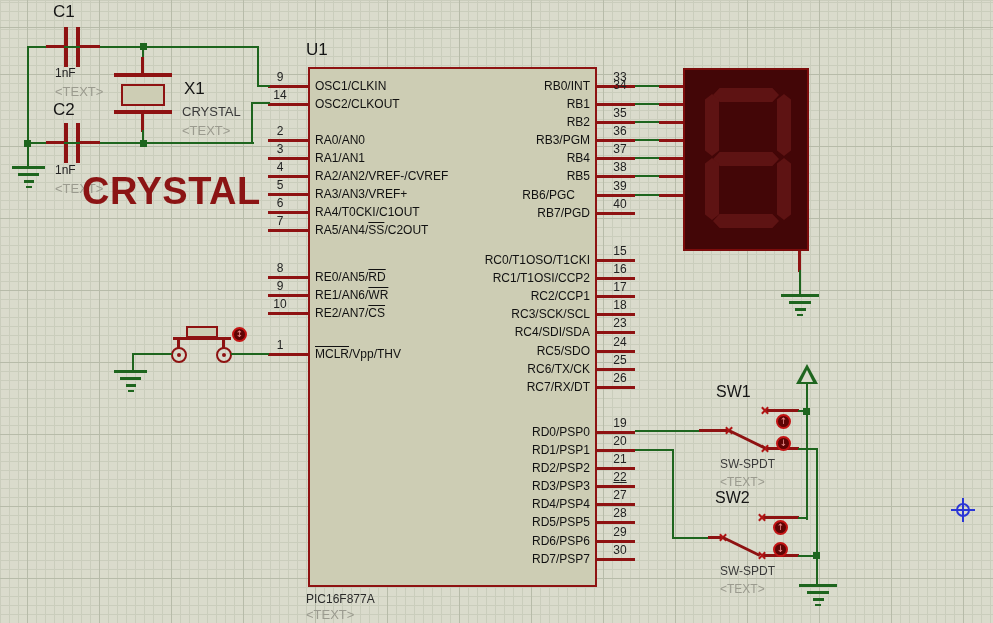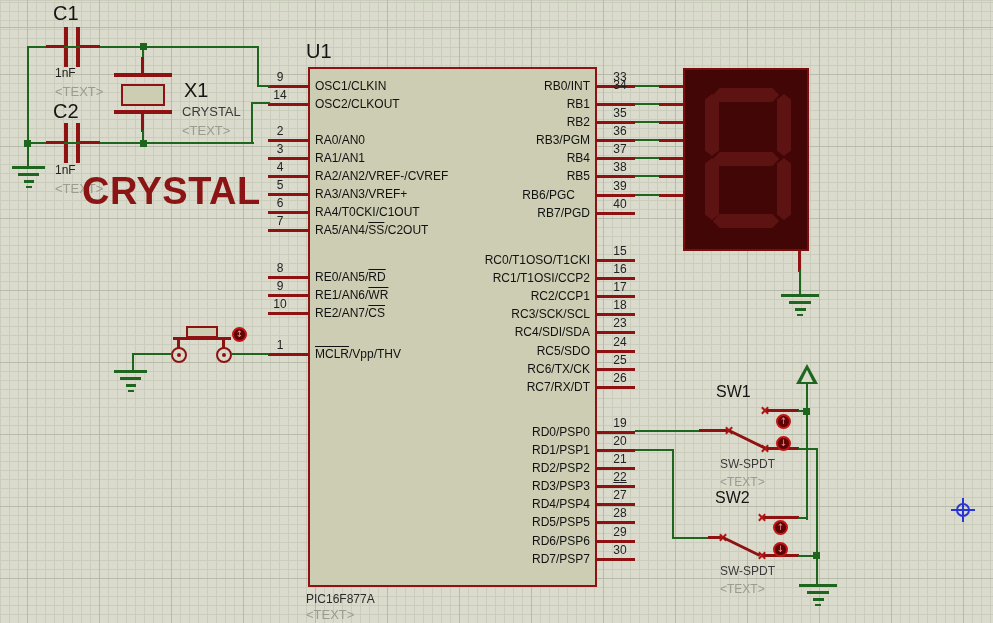--- a/index.html
+++ b/index.html
@@ -12,21 +12,21 @@
       repeating-linear-gradient(0deg,#b7bba9 0,#b7bba9 1px,transparent 1px,transparent 72px),
       repeating-linear-gradient(90deg,#cacdbc 0,#cacdbc 1px,transparent 1px,transparent 9px),
       repeating-linear-gradient(0deg,#cacdbc 0,#cacdbc 1px,transparent 1px,transparent 9px);
     background-position:27px 28px,27px 28px,0 1px,0 1px;
   }
   .abs{position:absolute;}
   .wg{position:absolute;background:#1e651e;}
   .wr{position:absolute;background:#8e1212;}
   .dot{position:absolute;width:7px;height:7px;background:#1e651e;}
   .body{position:absolute;background:#cdcdb4;border:2px solid #8e1212;box-sizing:border-box;}
-  .ref{position:absolute;color:#151515;font-size:20px;font-weight:400;white-space:nowrap;}
+  .ref{position:absolute;color:#151515;font-size:17px;font-weight:400;white-space:nowrap;}
   .val{position:absolute;color:#3a3a3a;font-size:12px;white-space:nowrap;}
   .ph{position:absolute;color:#9b9b8f;font-size:13px;white-space:nowrap;}
   .big{position:absolute;color:#8b1414;font-weight:bold;white-space:nowrap;letter-spacing:0.5px;}
   .pinlbl{position:absolute;color:#111;font-size:12px;line-height:14px;white-space:nowrap;}
   .pinnum{position:absolute;color:#222;font-size:12px;line-height:13px;text-align:center;width:36px;}
   .ov{text-decoration:overline;}
   .xm{position:absolute;width:9px;height:9px;}
   .xm:before,.xm:after{content:"";position:absolute;left:4px;top:0;width:2px;height:9px;background:#b01414;}
   .xm:before{transform:rotate(45deg);}
   .xm:after{transform:rotate(-45deg);}

